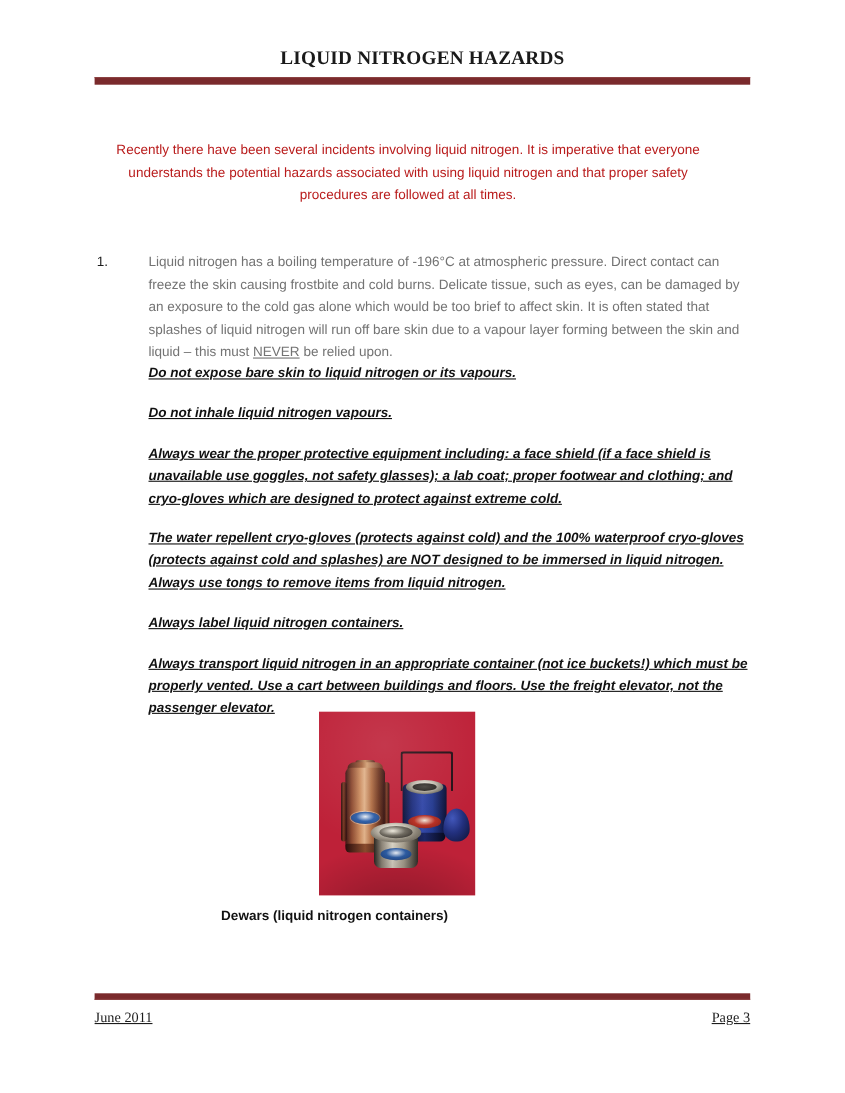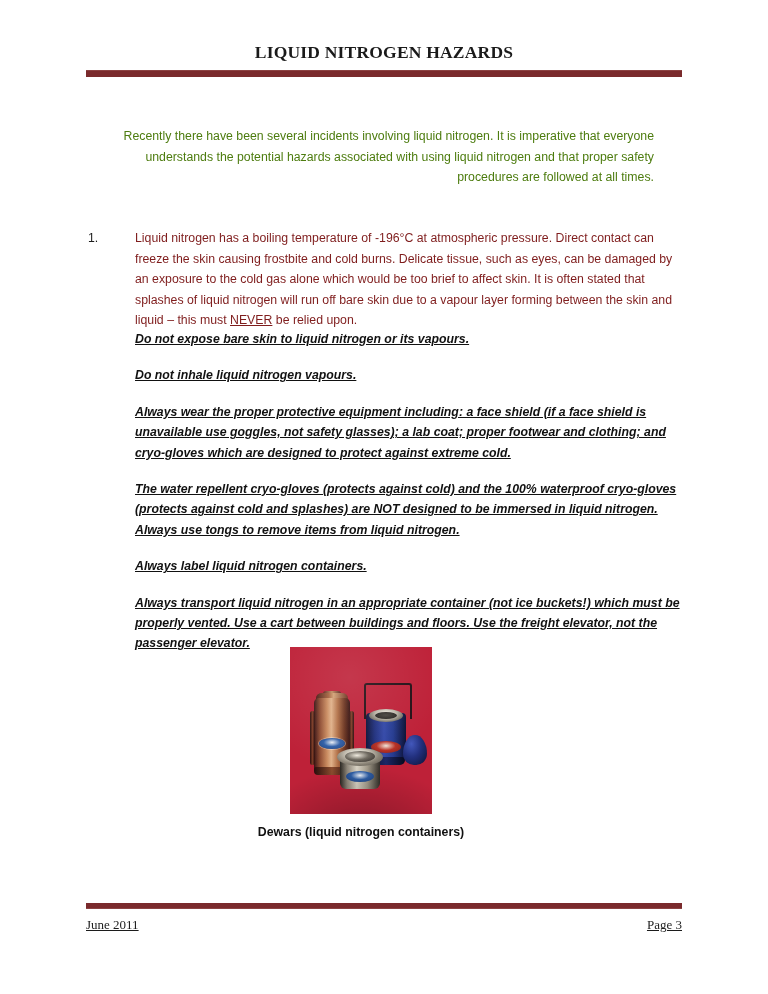--- a/index.html
+++ b/index.html
@@ -50,22 +50,22 @@
   }
 
   
   .intro {
     position: absolute;
     left: 88px;
     top: 126px;
     width: 566px;
     font-size: 12.3px;
     line-height: 20.5px;
-    color: #4d7c0f;
-    text-align: right;
+    color: #b91c1c;
+    text-align: center;
   }
 
   .item {
     position: absolute;
     left: 88px;
     top: 228px;
     width: 594px;
   }
   .item-row {
     display: flex;
@@ -75,21 +75,21 @@
     width: 47px;
     flex: 0 0 47px;
     font-size: 12.3px;
     line-height: 20.5px;
     color: #1c1c1c;
   }
   .item-body {
     flex: 1 1 auto;
     font-size: 12.3px;
     line-height: 20.5px;
-    color: #7f1d1d;
+    color: #737373;
   }
   .u { text-decoration: underline; }
 
   .rules {
     position: absolute;
     left: 135px;
     top: 329px;
     width: 547px;
     font-style: italic;
   }
@@ -308,21 +308,20 @@
     width: 28px;
     height: 11px;
     border-radius: 50%;
     background: radial-gradient(ellipse at 50% 40%, #eef3fa 0%, #2e5ea6 45%, #1d3b74 100%);
   }
 
   .caption {
     margin-top: 10px;
     width: 320px;
     margin-left: -89px;
-    text-align: center;
     font-size: 12.3px;
     font-weight: bold;
     color: #111111;
     line-height: 16px;
   }
 
   
   .footer {
     position: absolute;
     left: 86px;

